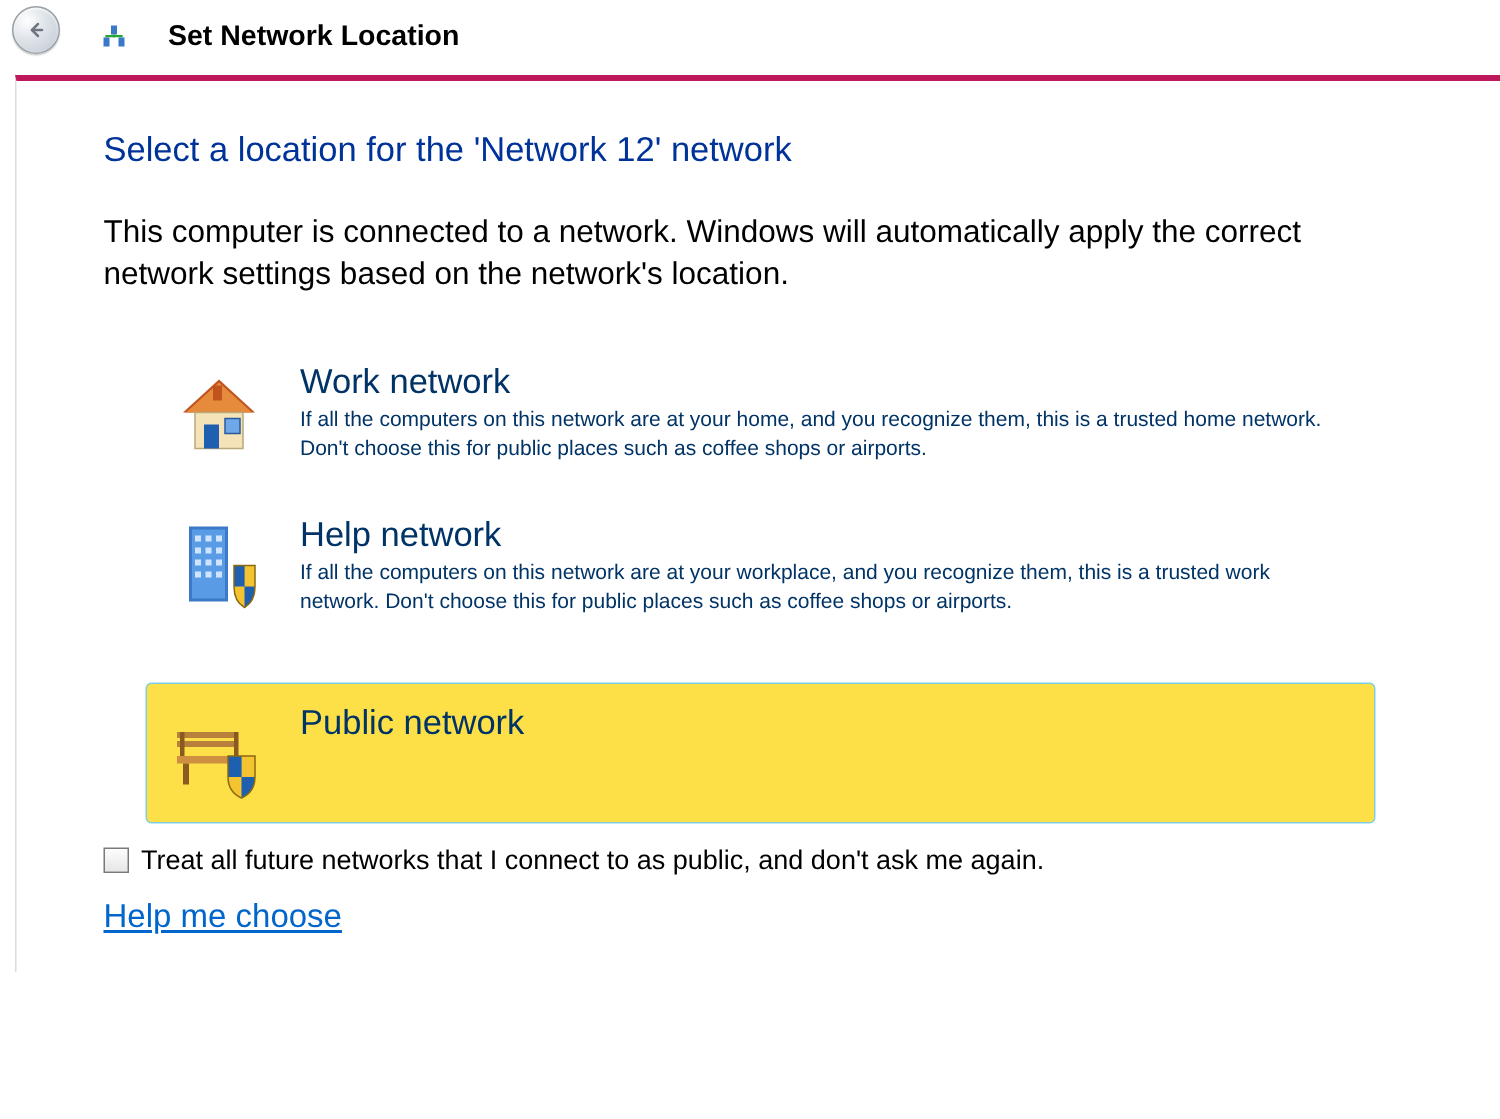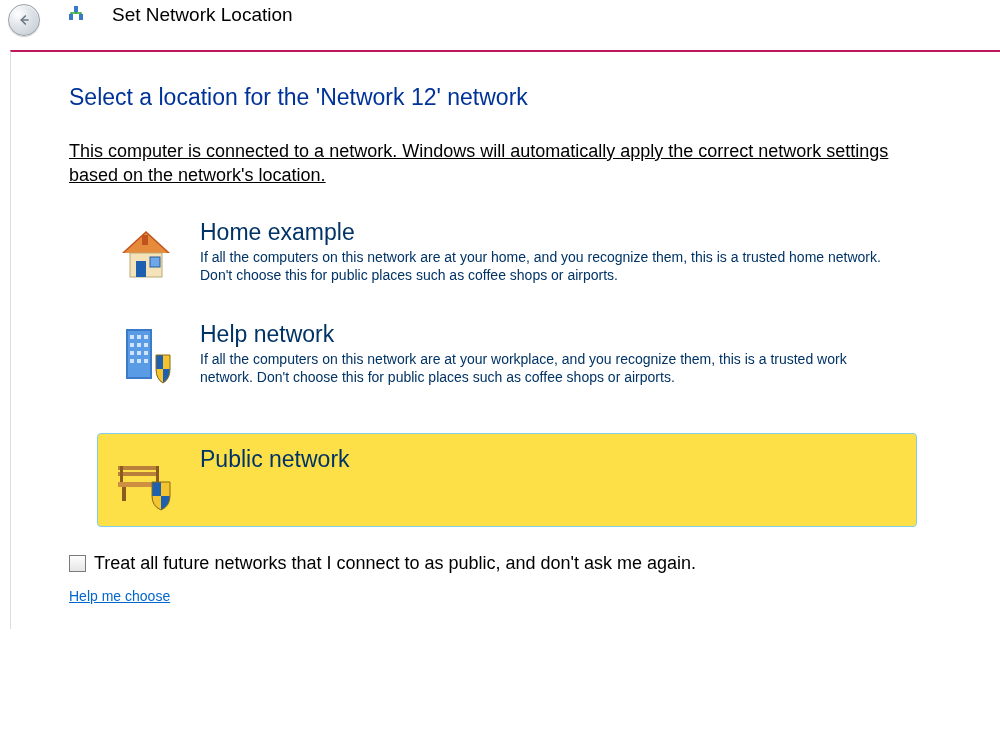--- a/index.html
+++ b/index.html
@@ -8,59 +8,59 @@
     background: #fff;
     font-family: "Segoe UI", Tahoma, sans-serif;
     font-size: 16px;
     color: #000;
     width: 1000px;
   }
 
   
   .titlebar {
     display: flex;
-    align-items: flex-start;
+    align-items: flex-end;
     gap: 26px;
     padding: 4px 8px 14px 8px;
+    font-weight: bold;
   }
   .back-btn {
     width: 30px; height: 30px;
     border-radius: 50%;
     border: 1px solid #9aa0a6;
     background: radial-gradient(circle at 30% 30%, #ffffff 0%, #e0e5ea 40%, #bfc7d0 100%);
     display: flex; align-items: center; justify-content: center;
     color: #6e7780;
     box-shadow: inset 0 1px 2px rgba(255,255,255,.8), 0 1px 1px rgba(0,0,0,.2);
   }
   .back-btn svg { width: 16px; height: 16px; }
   .title-text {
     font-size: 19px;
     color: #000;
   }
   .title-icon { font-size: 14px; width: 20px; text-align: center; }
 
   .panel {
-    border-top: 2px solid #be185d;
+    border-top: 4px solid #be185d;
     border-left: 1px solid #dcdcdc;
     margin-left: 10px;
     padding: 32px 52px 24px 58px;
   }
 
   .heading {
     color: #003399;
     font-size: 23px;
     font-weight: 400;
     margin: 0 0 28px 0;
   }
   .intro {
-    font-size: 18px;
+    font-size: 21px;
     line-height: 1.35;
-    margin: 0 0 18px 0;
+    margin: 0 0 30px 0;
     max-width: 820px;
-    text-decoration: underline;
   }
 
   .options {
     margin-left: 28px;
     max-width: 820px;
   }
   .option {
     display: flex;
     align-items: flex-start;
     gap: 20px;
@@ -92,35 +92,35 @@
     font-size: 14px;
     color: #003366;
     line-height: 1.35;
     margin: 2px 0 0 0;
   }
 
   .chk-row {
     display: flex;
     align-items: center;
     gap: 8px;
-    margin-top: 26px;
+    margin-top: 14px;
     font-size: 18px;
   }
   .chk {
     width: 15px; height: 15px;
     border: 1px solid #7a7a7a;
     background: linear-gradient(#fdfdfd, #e6e6e6);
     display: inline-block;
   }
   .help-link {
     display: inline-block;
     margin-top: 14px;
     color: #0066cc;
     text-decoration: underline;
-    font-size: 14px;
+    font-size: 22px;
     cursor: pointer;
   }
 </style>
 </head>
 <body>
 
 <div class="titlebar">
   <div class="back-btn">
     <svg viewBox="0 0 24 24">
       <path d="M14 6 L8 12 L14 18" fill="none" stroke="currentColor" stroke-width="2.5" stroke-linecap="round" stroke-linejoin="round"></path>
@@ -149,21 +149,21 @@
         <svg viewBox="0 0 68 68">
           <polygon points="10,34 34,12 58,34" fill="#c0531e"></polygon>
           <polygon points="12,34 34,14 56,34" fill="#e68a3c"></polygon>
           <rect x="18" y="34" width="32" height="24" fill="#f4e3b8" stroke="#b8a978"></rect>
           <rect x="24" y="42" width="10" height="16" fill="#1f5fb0"></rect>
           <rect x="38" y="38" width="10" height="10" fill="#6ea8e8" stroke="#285a9c"></rect>
           <rect x="30" y="16" width="6" height="10" fill="#c0531e"></rect>
         </svg>
       </div>
       <div class="opt-body">
-        <div class="opt-title">Home example</div>
+        <div class="opt-title">Work network</div>
         <div class="opt-desc">If all the computers on this network are at your home, and you recognize them, this is a trusted home network.  Don't choose this for public places such as coffee shops or airports.</div>
       </div>
     </div>
 
     <div class="option">
       <div class="opt-icon">
         <svg viewBox="0 0 68 68">
           <rect x="14" y="8" width="26" height="50" fill="#3a7ac9"></rect>
           <rect x="16" y="10" width="22" height="46" fill="#5a9be6"></rect>
           <g fill="#cfe5ff">

